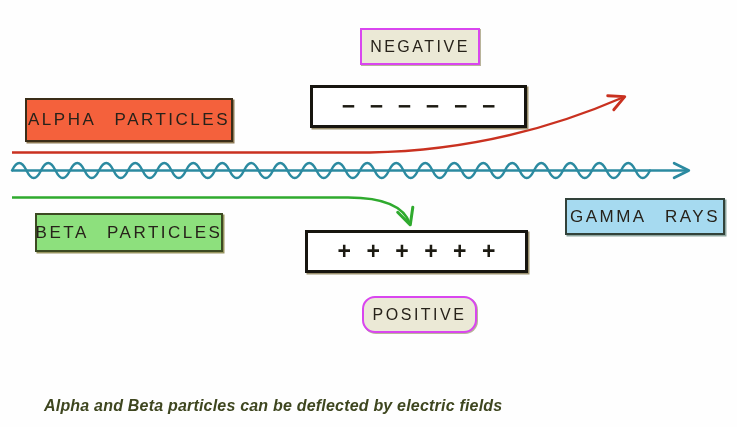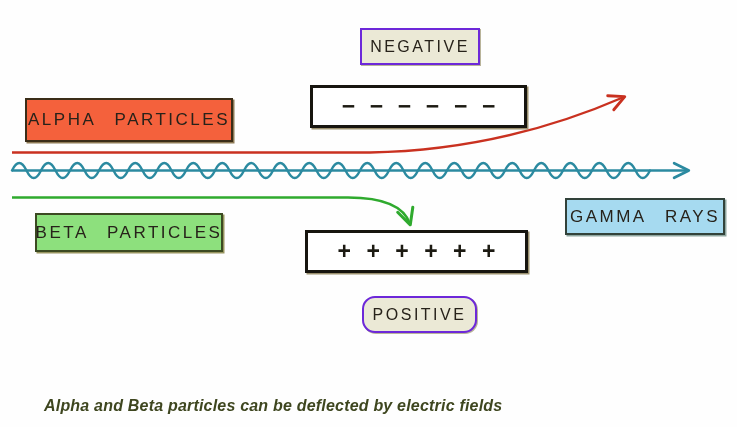--- a/index.html
+++ b/index.html
@@ -24,21 +24,21 @@
     box-sizing: border-box;
     color: #27221a;
     letter-spacing: 2.5px;
     word-spacing: 12px;
     font-size: 17px;
     font-weight: 400;
     white-space: nowrap;
   }
   .label-box {
     background: #ebe9d6;
-    border: 2px solid #6d28d9;
+    border: 2px solid #d946ef;
     box-shadow: 1px 1px 0 #b9b49a;
   }
   .negative-label { left: 360px; top: 28px; width: 120px; height: 37px; font-size: 16px; }
   .positive-label { left: 362px; top: 296px; width: 115px; height: 37px; font-size: 16px; border-radius: 13px; }
   .alpha-box {
     left: 25px; top: 98px; width: 208px; height: 44px;
     background: #f4613c;
     border: 2.5px solid #3a2d18;
     box-shadow: 1.5px 1.5px 0 #8d7a55;
   }

